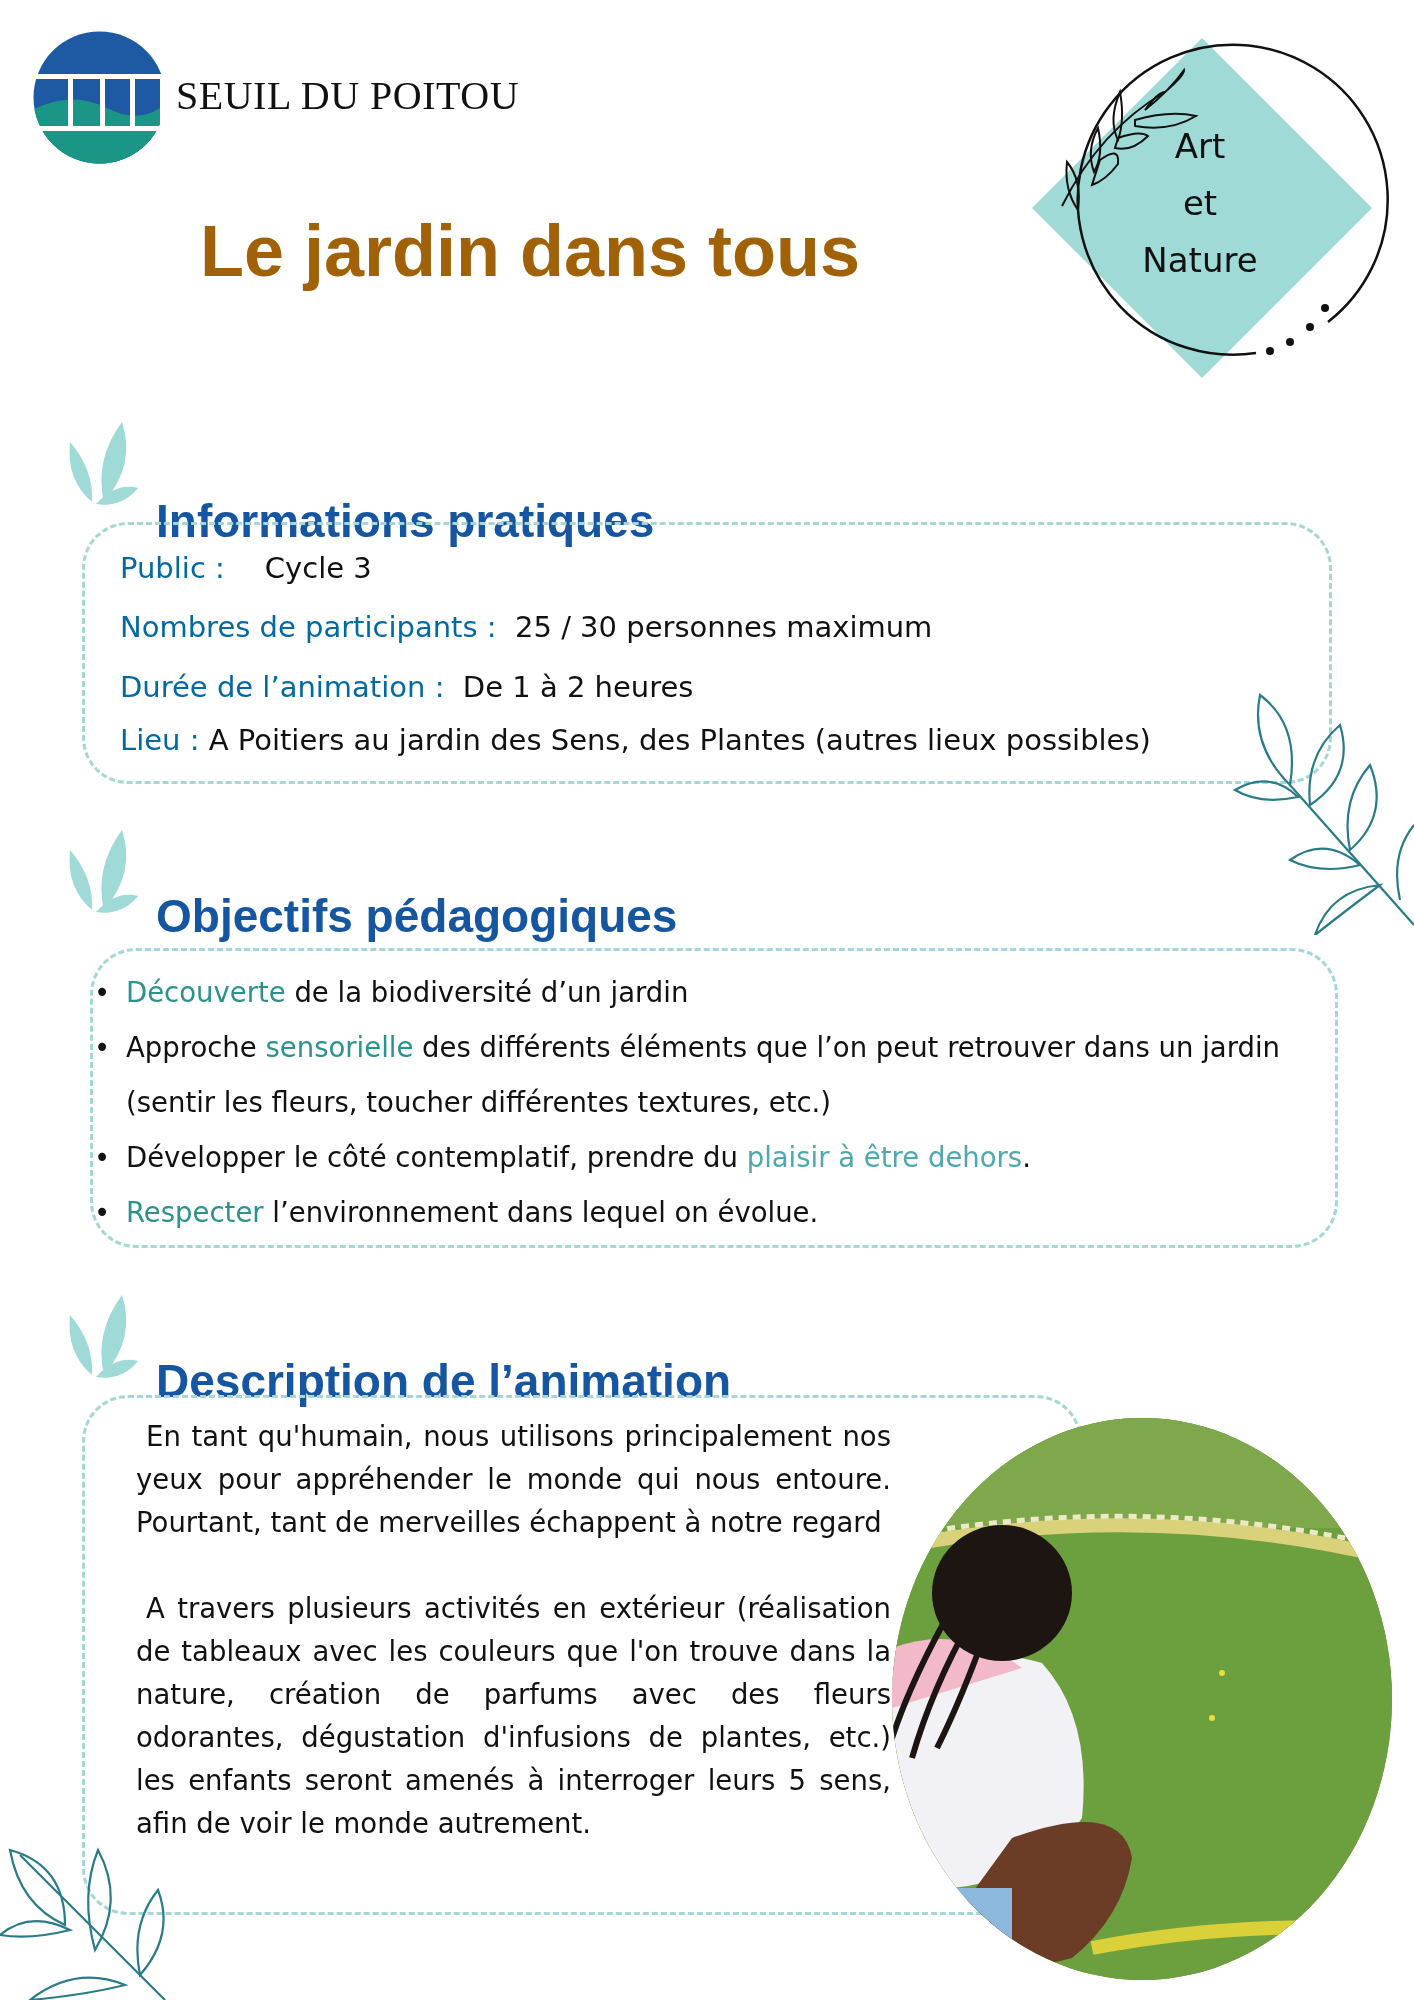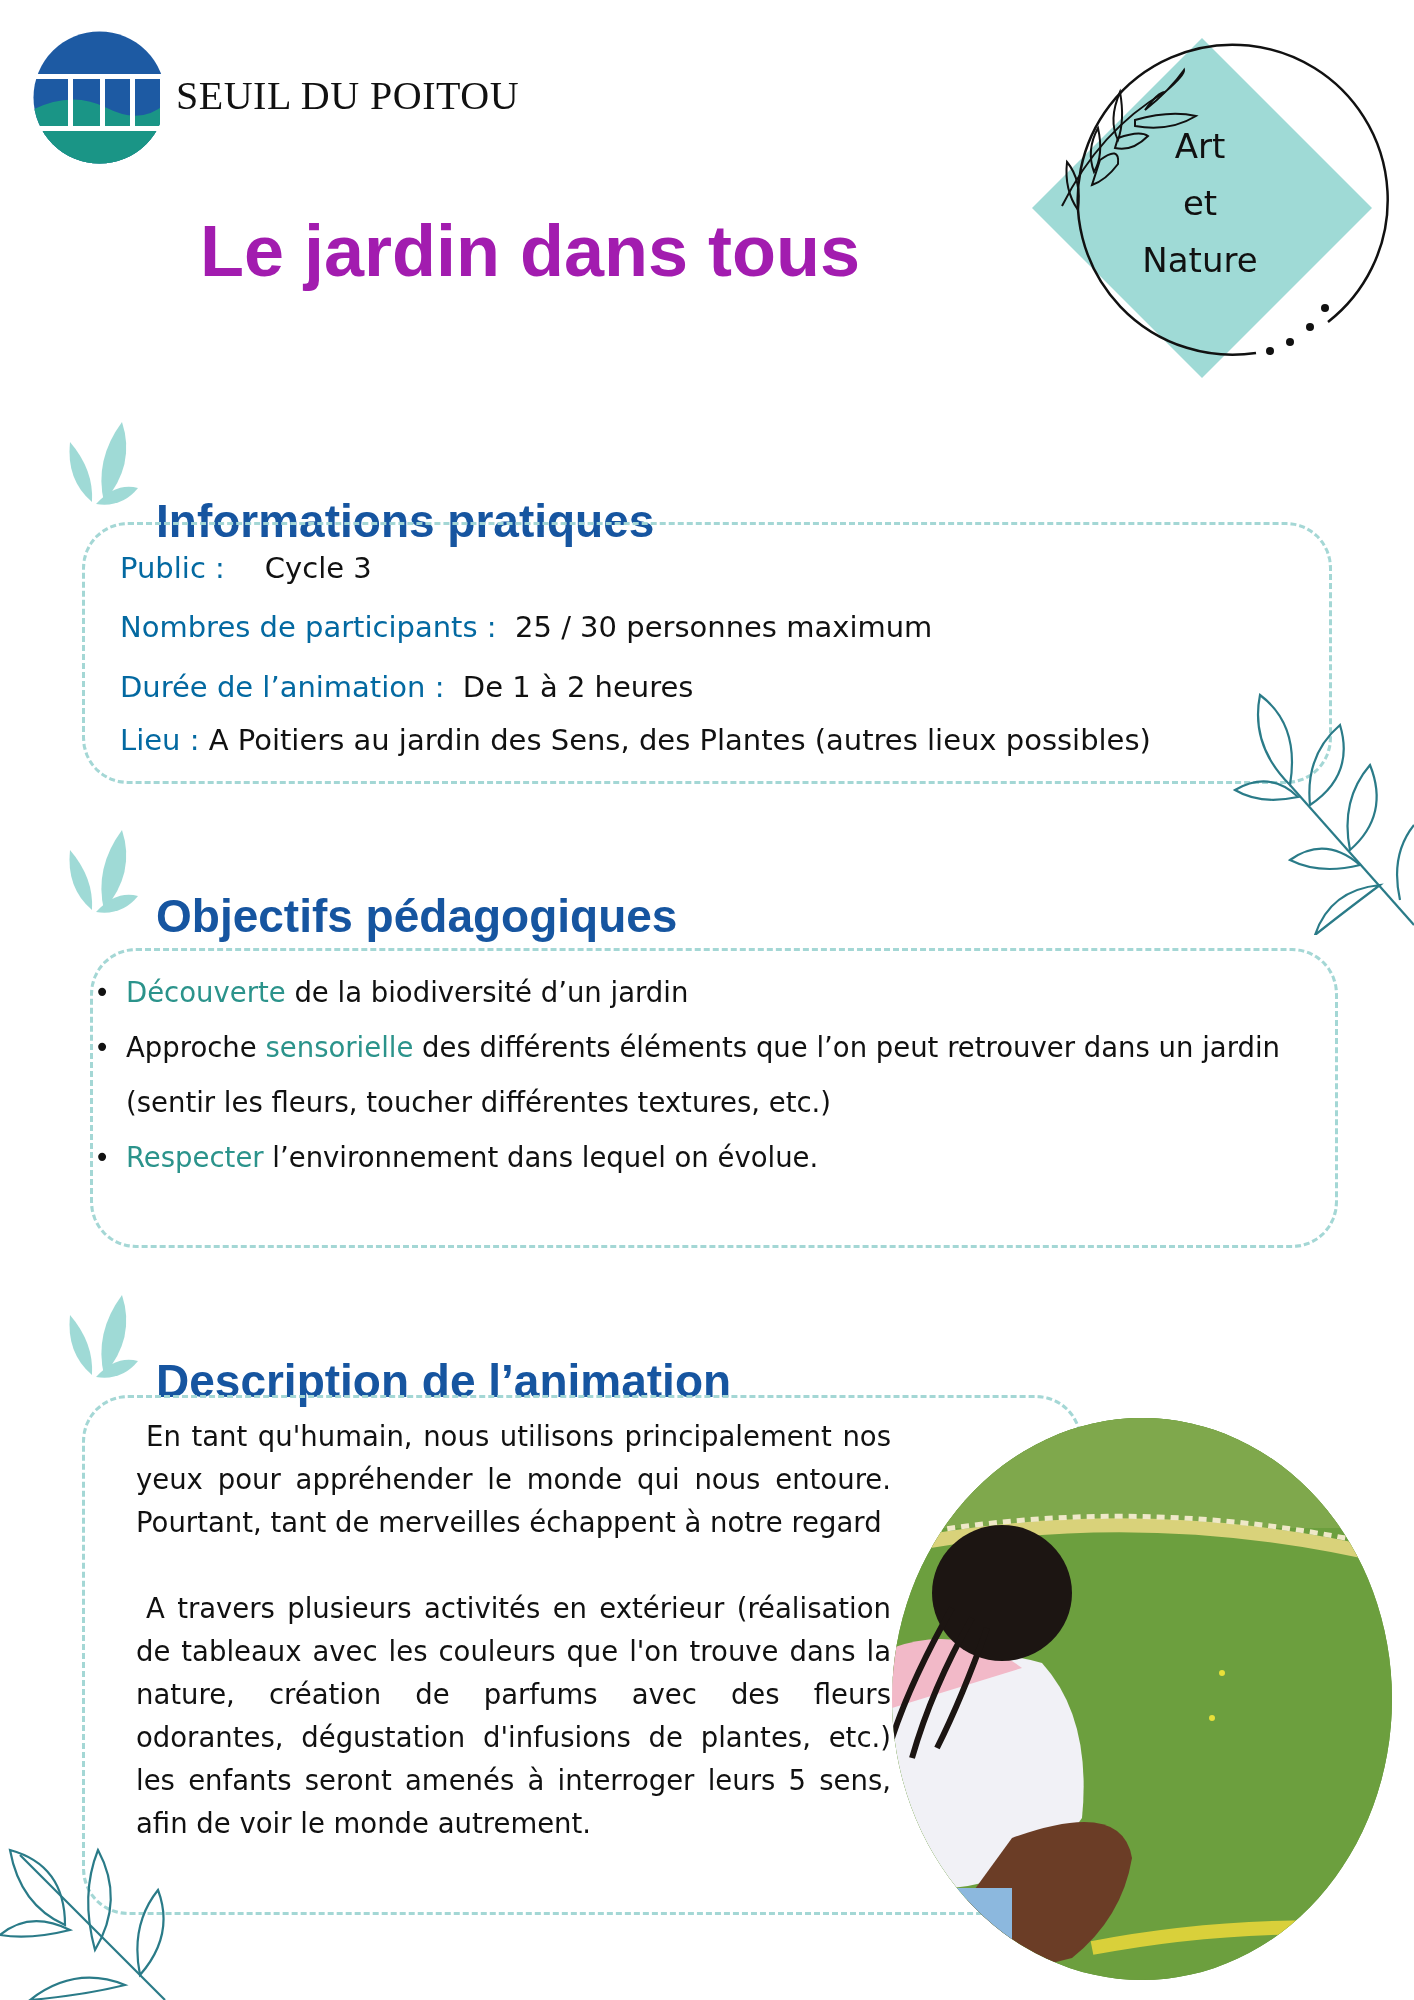--- a/index.html
+++ b/index.html
@@ -6,21 +6,21 @@
   html, body { width: 1414px; height: 2000px; background: #ffffff; overflow: hidden; }
   body { position: relative; font-family: "DejaVu Sans", sans-serif; color: #111; }
 
   .abs { position: absolute; }
 
   
   .logo { left: 32px; top: 30px; width: 135px; height: 135px; }
   .logo-text { left: 176px; top: 72px; font-family: "Liberation Serif", serif; font-size: 40px; color: #111; letter-spacing: 0.5px; }
 
   
-  .title { left: 160px; top: 200px; width: 740px; text-align: center; font-family: "Liberation Sans", sans-serif; font-weight: bold; font-size: 72px; line-height: 102px; color: #a21caf; }
+  .title { left: 160px; top: 200px; width: 740px; text-align: center; font-family: "Liberation Sans", sans-serif; font-weight: bold; font-size: 72px; line-height: 102px; color: #a16207; }
 
   
   .badge { left: 1020px; top: 20px; width: 370px; height: 370px; }
   .badge-text { left: 1110px; top: 118px; width: 180px; text-align: center; font-family: "DejaVu Sans", sans-serif; font-size: 34px; line-height: 57px; color: #111; }
 
   
   .sec-leaf { width: 72px; height: 88px; }
   .sec-title { font-family: "Liberation Sans", sans-serif; font-weight: bold; font-size: 46px; color: #1655a0; margin-top: 44px; }
 
   
@@ -143,20 +143,21 @@
     <path d="M4 22 Q28 50 26 82 Q0 60 4 22 Z" fill="#9fdad6"></path>
     <path d="M30 84 Q50 62 72 68 Q56 88 30 84 Z" fill="#9fdad6"></path>
   </svg>
 </div>
 <div class="abs sec-title" style="left:156px; top:845px;">Objectifs pédagogiques</div>
 
 <div class="abs dbox" style="left:90px; top:948px; width:1248px; height:300px;"></div>
 <ul class="abs obj-list">
   <li><span class="hl-green">Découverte</span><span> de la biodiversité d’un jardin</span></li>
   <li><span>Approche </span><span class="hl-green">sensorielle</span><span> des différents éléments que l’on peut retrouver dans un jardin (sentir les fleurs, toucher différentes textures, etc.)</span></li>
+  <li><span>Développer le côté contemplatif, prendre du </span><span class="hl-light">plaisir à être dehors</span><span>.</span></li>
   <li><span class="hl-green">Respecter</span><span> l’environnement dans lequel on évolue.</span></li>
 </ul>
 
 <div class="abs sec-leaf" style="left:66px; top:1293px;">
   <svg viewBox="0 0 72 88" width="72" height="88">
     <path d="M56 2 Q70 45 38 82 Q28 40 56 2 Z" fill="#9fdad6"></path>
     <path d="M4 22 Q28 50 26 82 Q0 60 4 22 Z" fill="#9fdad6"></path>
     <path d="M30 84 Q50 62 72 68 Q56 88 30 84 Z" fill="#9fdad6"></path>
   </svg>
 </div>

